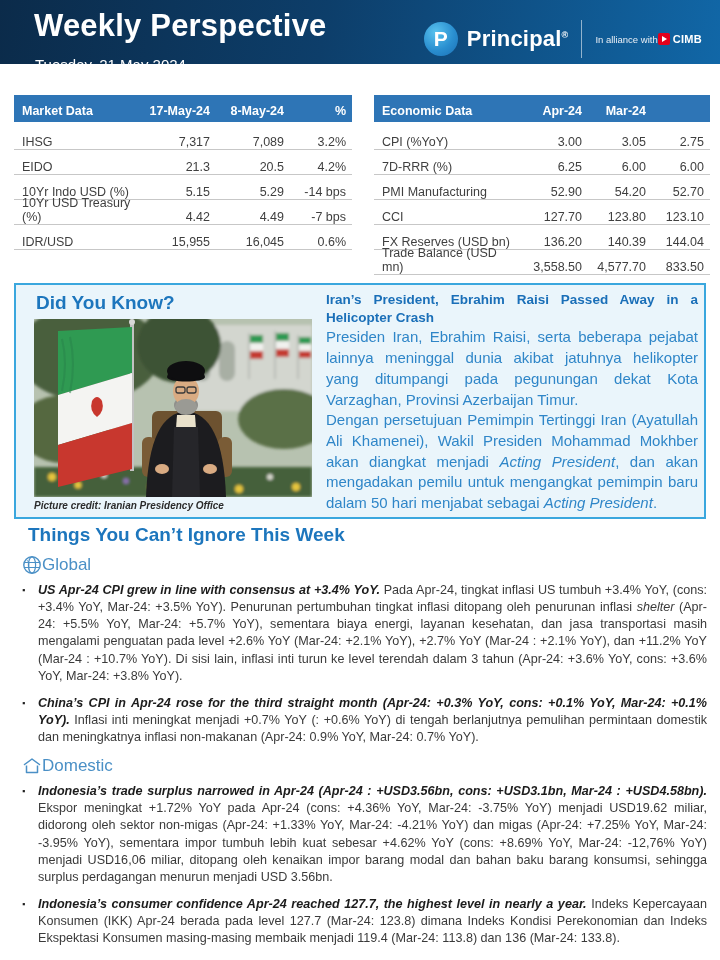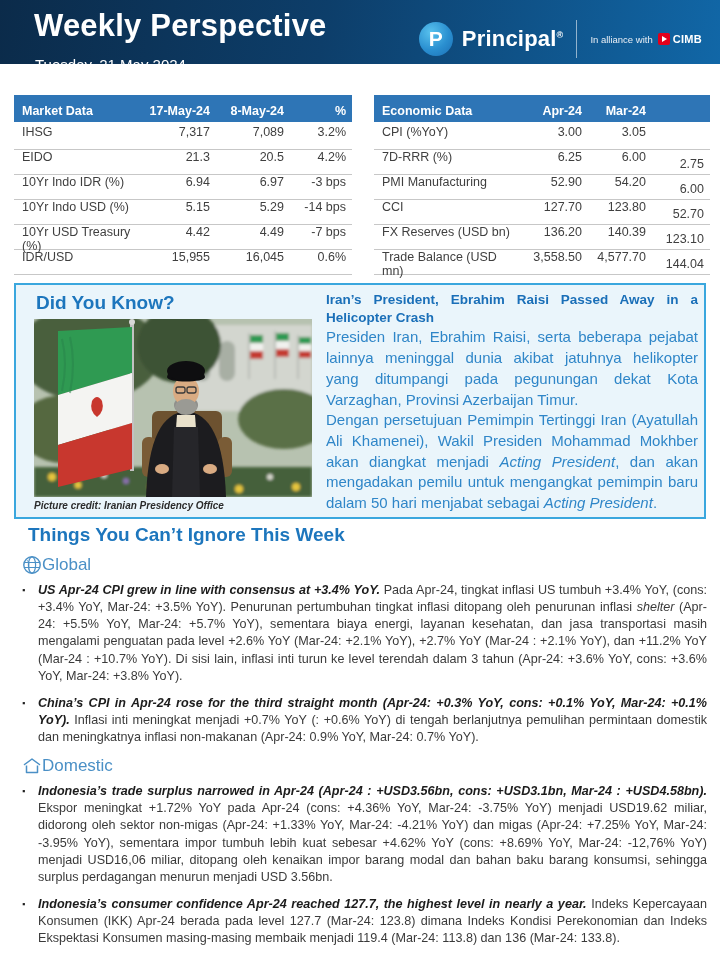--- a/index.html
+++ b/index.html
@@ -21,36 +21,36 @@
   .brand { position:absolute; right:18px; top:20px; display:flex; align-items:center; gap:9px; }
   .p-icon {
     width:34px; height:34px; border-radius:50%;
     background:radial-gradient(circle at 35% 30%, #59c2ee 0%, #2a8fd0 55%, #1b6fb5 100%);
     display:flex; align-items:center; justify-content:center;
     color:#fff; font-size:21px; font-weight:bold;
   }
   .brand-name { font-size:22px; font-weight:bold; letter-spacing:.2px; }
   .brand-reg { font-size:9px; vertical-align:super; }
   .brand-div { width:1px; height:38px; background:rgba(255,255,255,.55); margin:0 4px; }
-  .alliance { display:flex; align-items:center; gap:5px; font-size:9.5px; color:#e8eef5; }
+  .alliance { display:flex; align-items:center; font-size:9.5px; color:#e8eef5; }
   .cimb-badge { display:flex; align-items:center; gap:3px; }
   .cimb-arrow { width:12px; height:12px; background:#e3001b; border-radius:2px; position:relative; }
   .cimb-arrow:after { content:""; position:absolute; left:4px; top:3px; border-left:5px solid #fff; border-top:3px solid transparent; border-bottom:3px solid transparent; }
   .cimb-name { font-size:11px; font-weight:bold; color:#fff; letter-spacing:.3px; }
 
   
   .tbl { position:absolute; top:95px; font-size:12.5px; }
   .tbl-market { left:14px;  width:338px; }
   .tbl-econ   { left:374px; width:336px; }
   .tbl-head {
     display:flex; align-items:center; height:27px; background:#2e75b6; color:#fff;
     font-weight:bold; padding:4px 6px 0 8px; margin-bottom:3px;
   }
   .tbl-head .lab { flex:1; text-align:left; }
-  .tbl-row { display:flex; align-items:flex-start; height:25px; border-bottom:1px solid #c7c7c7; padding:0 6px 0 8px; color:#3f3f3f; }
+  .tbl-row { display:flex; align-items:flex-end; height:25px; border-bottom:1px solid #c7c7c7; padding:0 6px 0 8px; color:#3f3f3f; }
   .col-r { text-align:right; }
   .tbl-market .c1 { width:76px; } .tbl-market .c2 { width:74px; } .tbl-market .c3 { width:62px; }
   .tbl-econ   .c1 { width:64px; } .tbl-econ   .c2 { width:64px; } .tbl-econ   .c3 { width:58px;margin-top:32px; }
   .tbl-row .lab { flex:1; }
 
   
   .dyk {
     position:absolute; left:14px; top:283px; width:692px; height:236px;
     background:#eaf5fb; border:2px solid #3aa7de;
   }
@@ -107,26 +107,20 @@
       <span class="lab">IHSG</span>
       <span class="c1 col-r">7,317</span>
       <span class="c2 col-r">7,089</span>
       <span class="c3 col-r">3.2%</span>
     </div>
     <div class="tbl-row">
       <span class="lab">EIDO</span>
       <span class="c1 col-r">21.3</span>
       <span class="c2 col-r">20.5</span>
       <span class="c3 col-r">4.2%</span>
-    </div>
-    <div class="tbl-row">
-      <span class="lab">10Yr Indo IDR (%)</span>
-      <span class="c1 col-r">6.94</span>
-      <span class="c2 col-r">6.97</span>
-      <span class="c3 col-r">-3 bps</span>
     </div>
     <div class="tbl-row">
       <span class="lab">10Yr Indo USD (%)</span>
       <span class="c1 col-r">5.15</span>
       <span class="c2 col-r">5.29</span>
       <span class="c3 col-r">-14 bps</span>
     </div>
     <div class="tbl-row">
       <span class="lab">10Yr USD Treasury (%)</span>
       <span class="c1 col-r">4.42</span>

